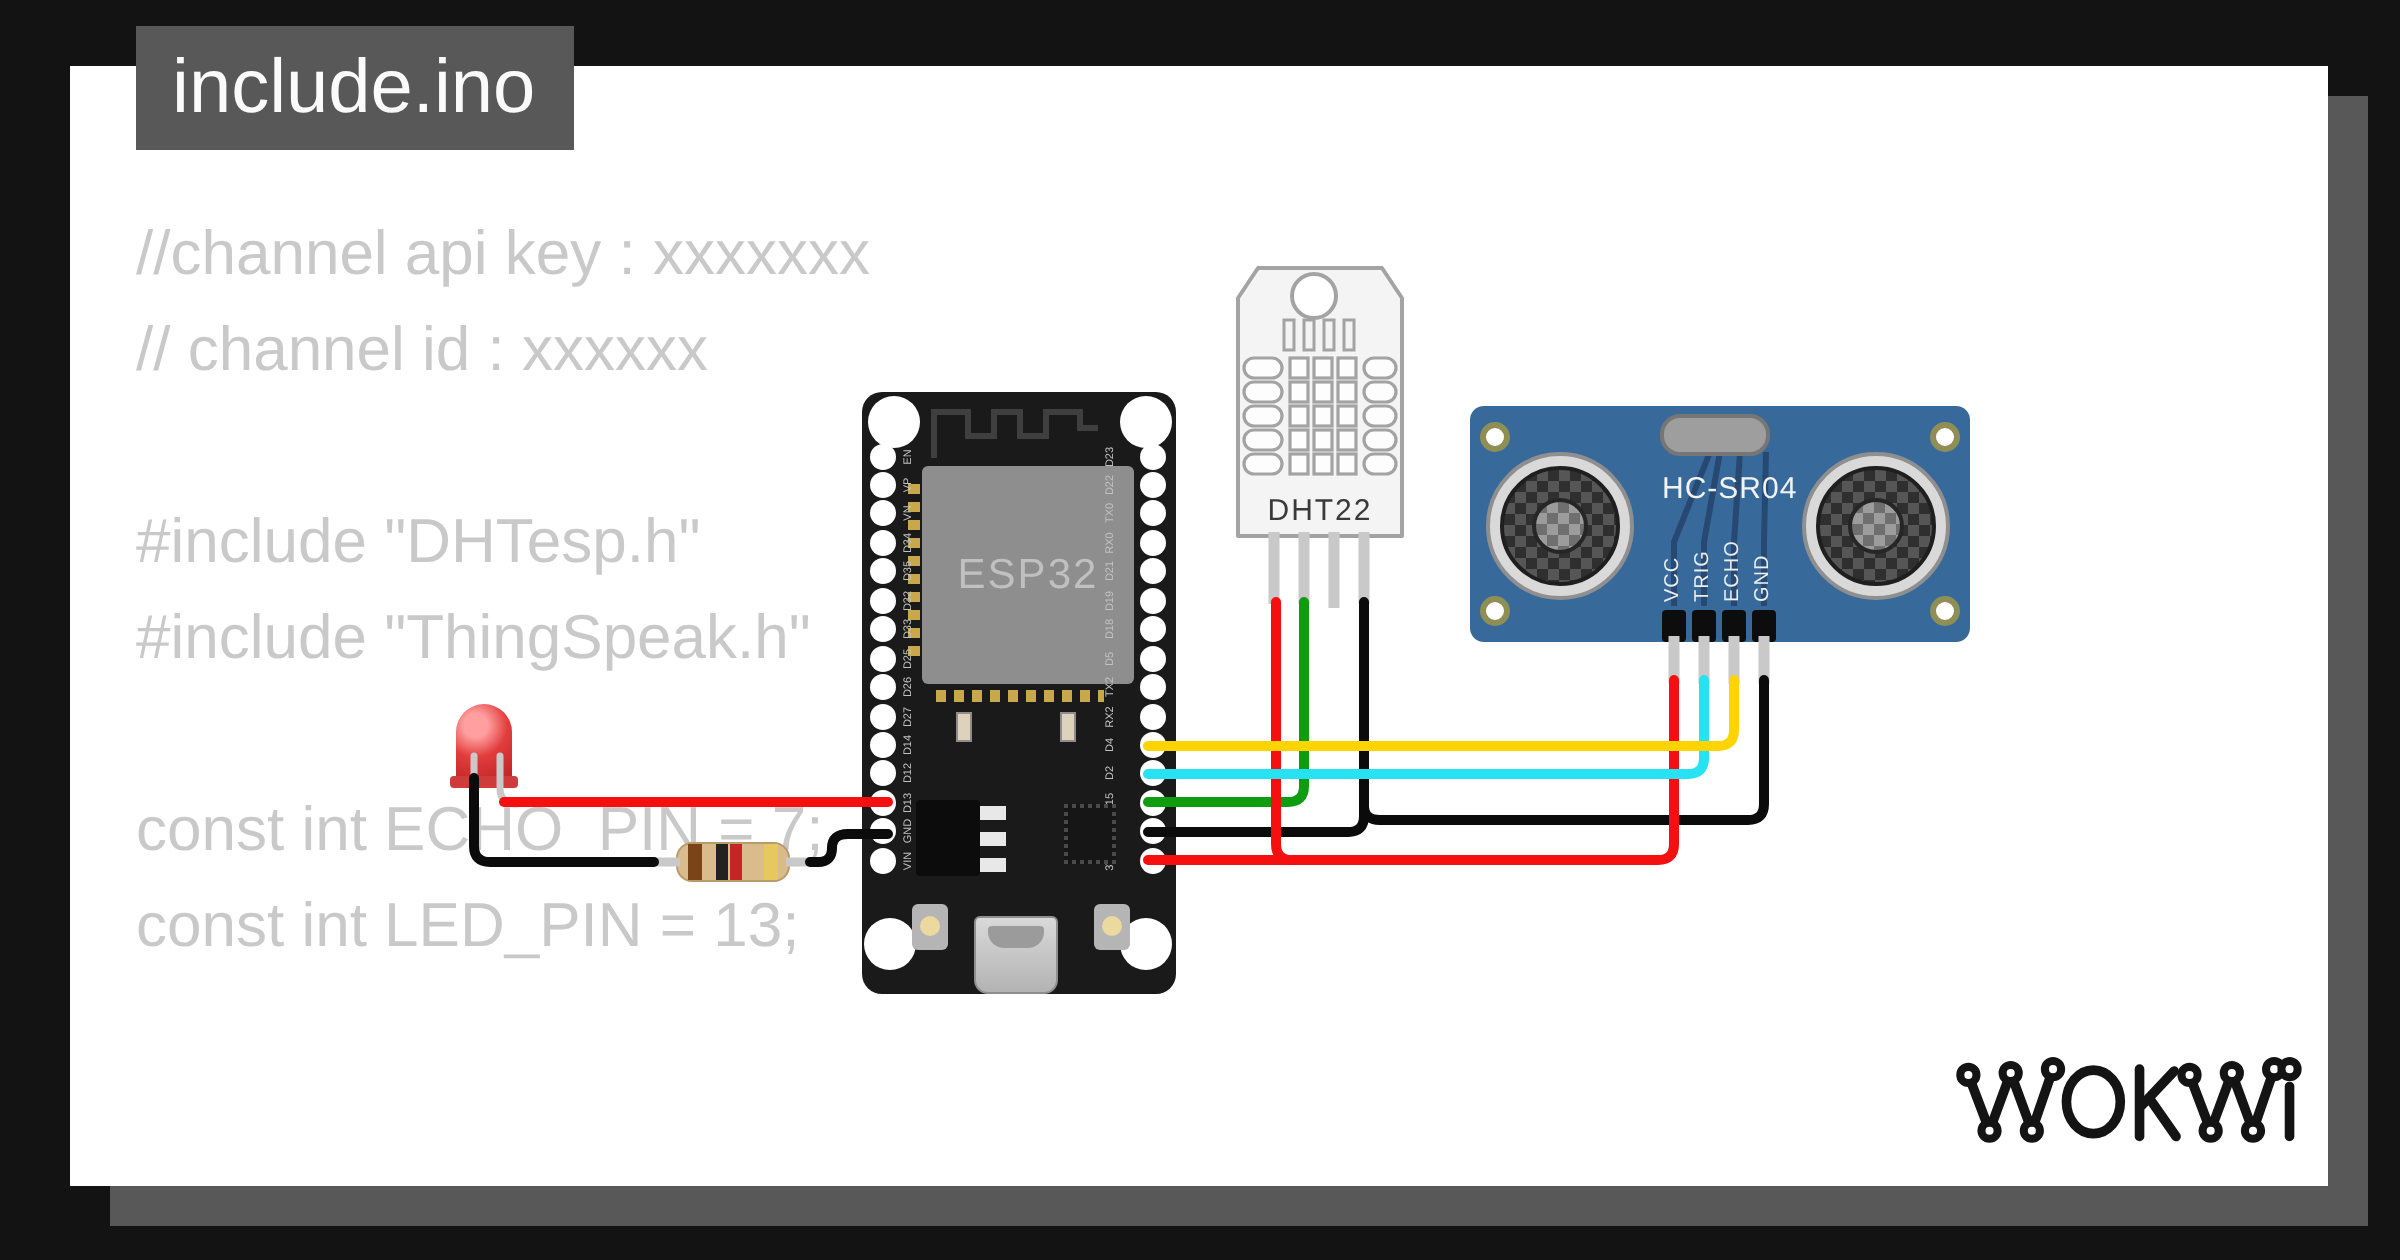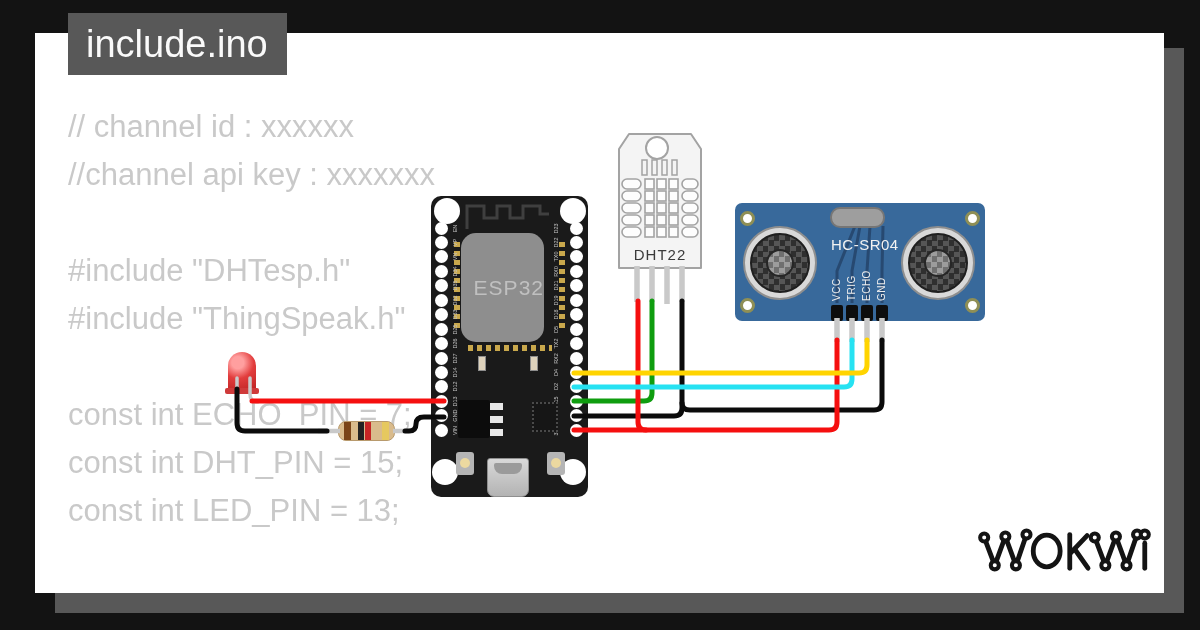--- a/index.html
+++ b/index.html
@@ -16,22 +16,22 @@
   }
   
   .code{position:absolute;left:33px;top:70px;z-index:0;color:#c9c9c9;font-size:31px;}
   .code-line{height:48px;line-height:48px;white-space:pre;}
   
   .comp{position:absolute;z-index:4;}
   
   .esp32{left:431px;top:196px;width:157px;height:301px;background:#1a1a1a;border-radius:10px;}
   .mhole{position:absolute;width:26px;height:26px;border-radius:50%;background:#fff;}
   .esp-antenna{position:absolute;left:32px;top:3px;}
-  .esp-chip{position:absolute;left:30px;top:37px;width:83px;height:109px;background:#8e8e8e;border-radius:15px;
-    text-align:right;line-height:109px;font-size:21px;color:#c0c0c0;letter-spacing:1px;}
+  .esp-chip{position:absolute;left:30px;top:37px;width:106px;height:109px;background:#8e8e8e;border-radius:3px;
+    text-align:center;line-height:109px;font-size:21px;color:#c0c0c0;letter-spacing:1px;}
   .pads-v{position:absolute;width:6px;height:88px;top:46px;
     background:repeating-linear-gradient(180deg,#c9a84c 0 5px,rgba(0,0,0,0) 5px 9px);}
   .pads-h{position:absolute;height:6px;width:84px;left:37px;top:149px;
     background:repeating-linear-gradient(90deg,#c9a84c 0 5px,rgba(0,0,0,0) 5px 9px);}
   .pins{position:absolute;left:0;top:0;width:100%;height:100%;}
   .pin{position:absolute;width:13px;height:13px;top:calc(25.5px + var(--i)*14.45px);}
   .pins-left .pin{left:4px;}
   .pins-right .pin{left:139px;}
   .pin .hole{display:block;width:13px;height:13px;border-radius:50%;background:#fff;}
   .plbl{position:absolute;top:1px;width:22px;height:11px;line-height:11px;text-align:center;
@@ -81,28 +81,27 @@
   .wokwi path,.wokwi ellipse{fill:none;stroke:#141414;stroke-width:5;stroke-linecap:round;stroke-linejoin:round;}
   .wokwi circle{fill:#ffffff;stroke:#141414;stroke-width:4.2;}
 </style>
 </head>
 <body>
 
 <div class="shadow-rect"></div>
 <div class="canvas">
   <div class="code">
 
-  <div class="code-line" style="--i: 0;">// channel id : xxxxxx</div>
-      <div class="code-line" style="--i: 1;">//channel api key : xxxxxxx</div>
+  <div class="code-line" style="--i: 1;">//channel api key : xxxxxxx</div>
+      <div class="code-line" style="--i: 0;">// channel id : xxxxxx</div>
       <div class="code-line" style="--i: 2;"></div>
       <div class="code-line" style="--i: 4;">#include "DHTesp.h"</div>
       <div class="code-line" style="--i: 5;">#include "ThingSpeak.h"</div>
       <div class="code-line" style="--i: 6;"></div>
       <div class="code-line" style="--i: 8;">const int ECHO_PIN = 7;</div>
-      <div class="code-line" style="--i: 9;">const int DHT_PIN = 15;</div>
       <div class="code-line" style="--i: 10;">const int LED_PIN = 13;</div>
     </div>
 </div>
 
 <div class="title-chip">
   <span>include.ino</span>
 </div>
 
 <div class="comp esp32">
   <div class="mhole" style="left:3px;top:2px;"></div>

